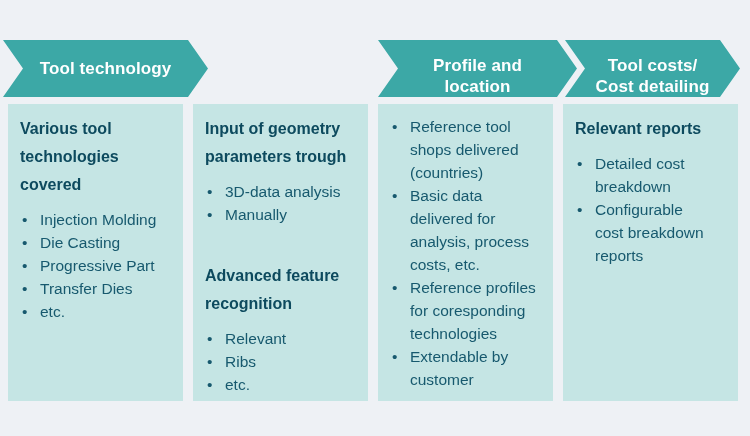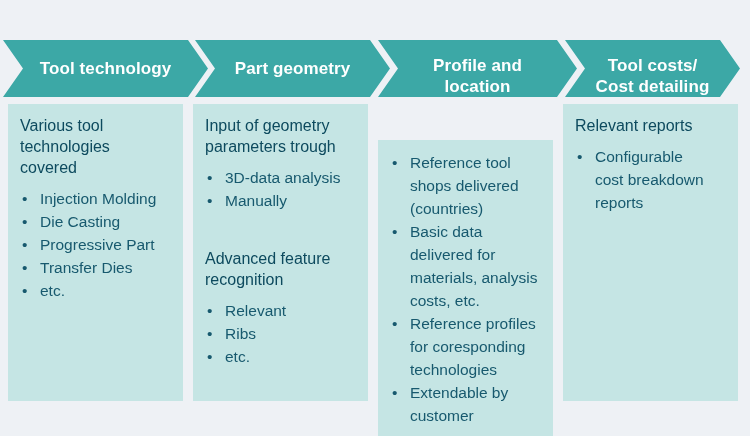--- a/index.html
+++ b/index.html
@@ -46,28 +46,28 @@
     position: absolute;
     top: 104px;
     height: 297px;
     width: 175px;
     background: var(--box-bg, #c5e5e4);
     box-sizing: border-box;
     padding: 11px 8px 10px 12px;
   }
   .box-1 { left: 8px; }
   .box-2 { left: 193px; }
-  .box-3 { left: 378px; margin-top: 36px; }
+  .box-3 { left: 378px; }
   .box-4 { left: 563px; }
   .section + .section { margin-top: 36px; }
   .section h3 {
     margin: 0 0 9px 0;
     font-size: 16px;
-    font-weight: normal;
-    line-height: 21px;
+    font-weight: bold;
+    line-height: 28px;
     color: var(--heading-text, #0d4a5e);
     white-space: pre-line;
   }
   .bullets {
     margin: 0;
     padding: 0;
     list-style: none;
   }
   .bullets li {
     position: relative;
@@ -84,23 +84,20 @@
     top: 0;
   }
 </style>
 </head>
 <body>
 
 <div class="canvas">
 
   <div class="arrow arrow-1">
     <span class="arrow-label">Tool technology</span>
-  </div>
-  <div class="arrow arrow-2">
-    <span class="arrow-label">Part geometry</span>
   </div>
   <div class="arrow arrow-3">
     <span class="arrow-label">Profile and
 location</span>
   </div>
   <div class="arrow arrow-4">
     <span class="arrow-label">Tool costs/
 Cost detailing</span>
   </div>
 
@@ -140,35 +137,37 @@
   </div>
 
   <div class="box box-3">
     <div class="section">
       <ul class="bullets">
         <li>Reference tool
 shops delivered
 (countries)</li>
         <li>Basic data
 delivered for
-materials, analysis
+analysis, process
 costs, etc.</li>
         <li>Reference profiles
 for coresponding
 technologies</li>
         <li>Extendable by
 customer</li>
       </ul>
     </div>
   </div>
 
   <div class="box box-4">
     <div class="section">
       <h3>Relevant reports</h3>
       <ul class="bullets">
+        <li>Detailed cost
+breakdown</li>
         <li>Configurable
 cost breakdown
 reports</li>
       </ul>
     </div>
   </div>
 
 </div>
 
 </body></html>

